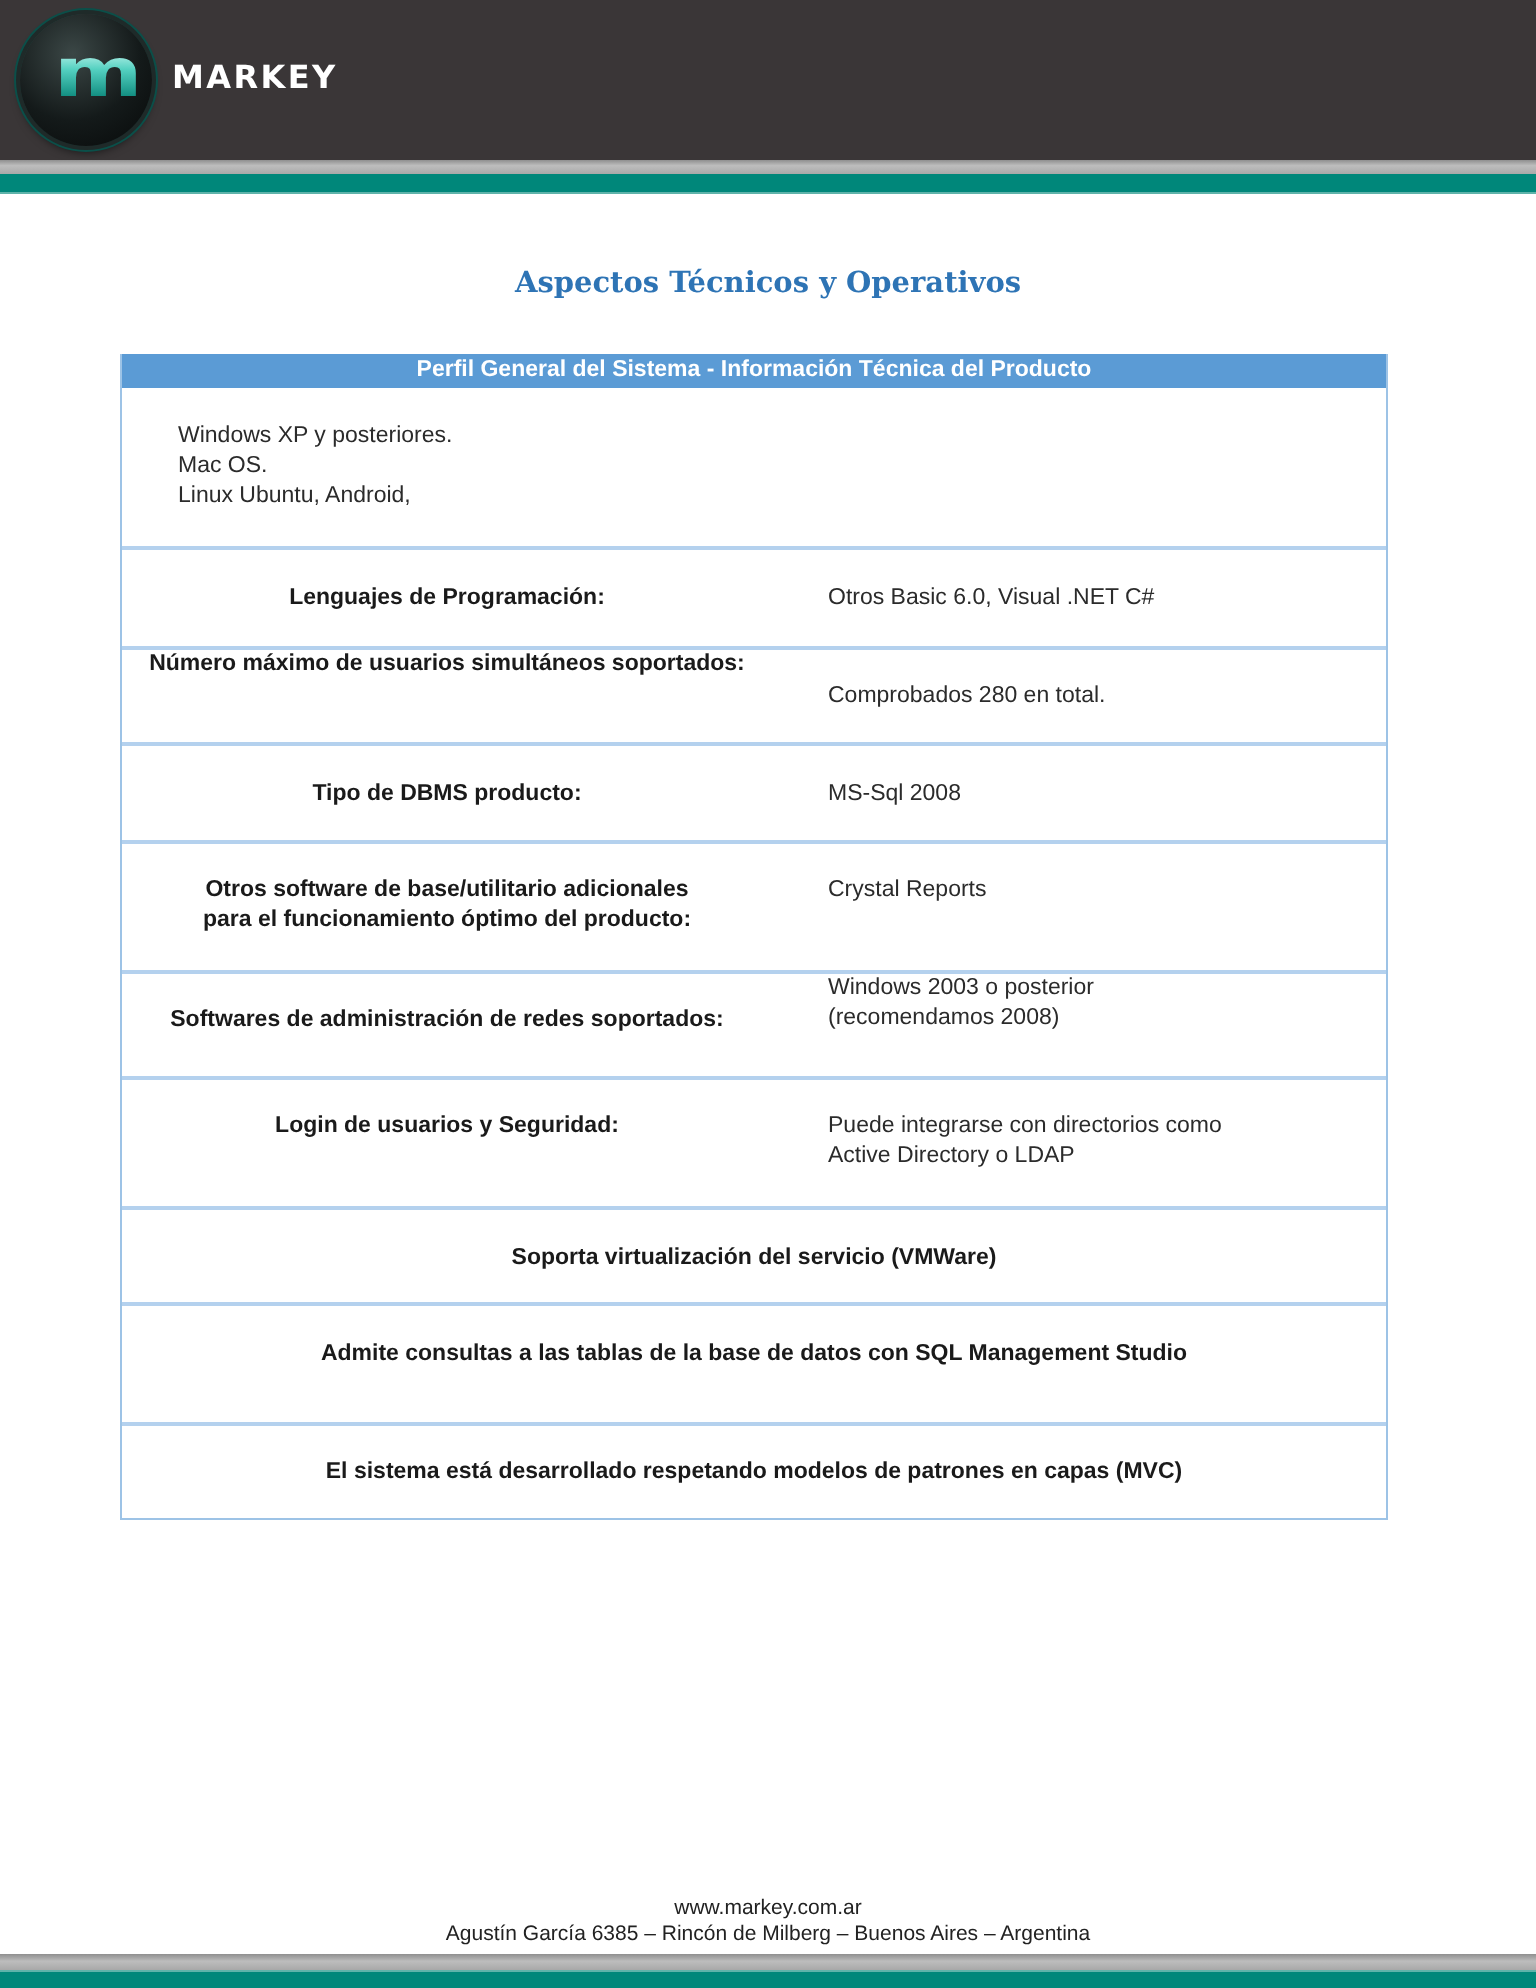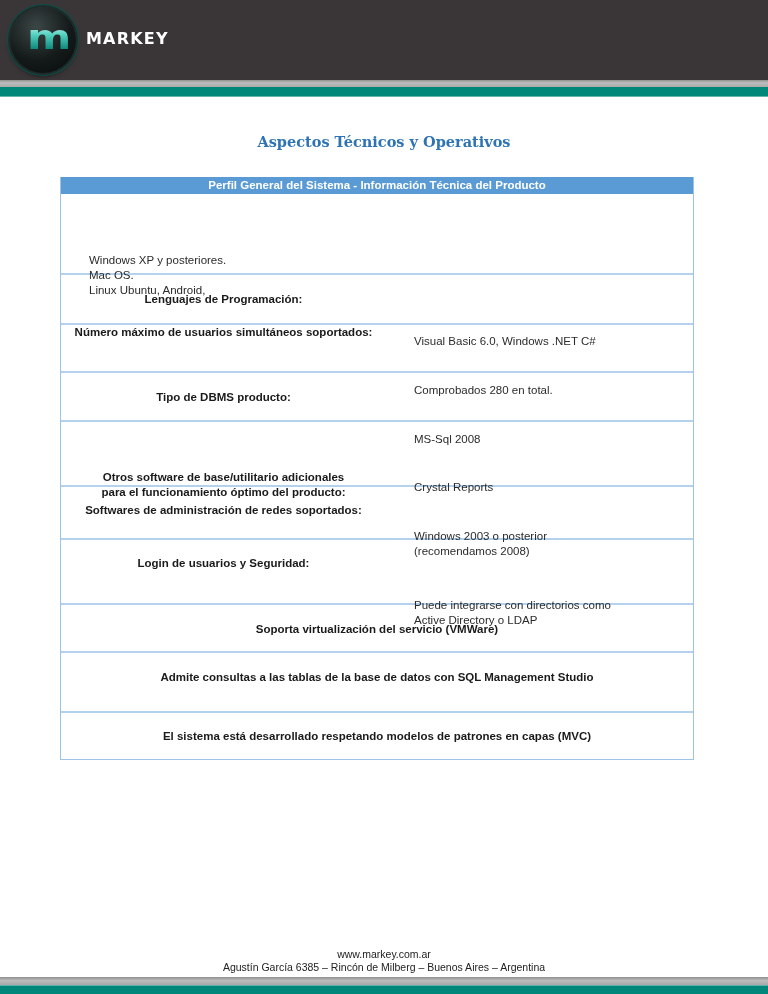--- a/index.html
+++ b/index.html
@@ -25,21 +25,21 @@
   .doc-title { position: absolute; left: 0; width: 768px; top: 133px; text-align: center;
     font-family: "DejaVu Serif", "Liberation Serif", serif; font-weight: bold; font-size: 14.5px; color: #2e74b5; }
 
   
   .spec-table { position: absolute; left: 60px; top: 177px; width: 634px; border: 1px solid #9dc3e6; border-top: none; }
   .table-head { height: 17px; background: #5b9bd5; color: #ffffff; font-weight: bold; font-size: 11.5px;
     text-align: center; line-height: 17px; }
   .row { display: flex; border-top: 2px solid #b4d1ee; }
   .row:first-of-type { border-top: none; }
   .cell-label { width: 325px; text-align: center; font-weight: bold; font-size: 11.5px; line-height: 15px; }
-  .cell-value { flex: 1; padding-left: 28px; font-size: 11.5px; line-height: 15px; color: #2b2b2b; margin-top: 42px; }
+  .cell-value { flex: 1; padding-left: 28px; font-size: 11.5px; line-height: 15px; color: #2b2b2b; }
   .full { width: 100%; text-align: center; font-weight: bold; font-size: 11.5px; line-height: 15px; }
 
   
   .footer-text { position: absolute; left: 0; width: 768px; text-align: center; font-size: 10.5px; color: #222; line-height: 13px; }
   .footer-grey { position: absolute; left: 0; top: 977px; width: 768px; height: 8px; background: linear-gradient(#8f8f8f, #bdbdbd 45%, #a8a8a8); }
   .footer-teal { position: absolute; left: 0; top: 985px; width: 768px; height: 9px; background: #00877a; border-top: 1px solid #5fb3aa; }
 </style>
 </head>
 <body>
 
@@ -61,40 +61,40 @@
     <div class="cell-value" style="padding-top:17px;">
       <div>Windows XP y posteriores.</div>
       <div>Mac OS.</div>
       <div>Linux Ubuntu, Android,</div>
     </div>
   </div>
 
   <div class="row" style="height:50px;">
     <div class="cell-label" style="padding-top:17px;">Lenguajes de Programación:</div>
     <div class="cell-value" style="padding-top:17px;">
-      <div>Visual Basic 6.0, Windows .NET C#</div>
+      <div>Otros Basic 6.0, Visual .NET C#</div>
     </div>
   </div>
 
   <div class="row" style="height:48px;">
     <div class="cell-label" style="">Número máximo de usuarios simultáneos soportados:</div>
     <div class="cell-value" style="padding-top:16px;">
       <div>Comprobados 280 en total.</div>
     </div>
   </div>
 
   <div class="row" style="height:49px;">
     <div class="cell-label" style="padding-top:17px;">Tipo de DBMS producto:</div>
     <div class="cell-value" style="padding-top:17px;">
       <div>MS-Sql 2008</div>
     </div>
   </div>
 
   <div class="row" style="height:65px;">
-    <div class="cell-label" style="padding-top:16px;margin-top:32px;">
+    <div class="cell-label" style="padding-top:16px;">
       <div>Otros software de base/utilitario adicionales</div>
       <div>para el funcionamiento óptimo del producto:</div>
     </div>
     <div class="cell-value" style="padding-top:16px;">
       <div>Crystal Reports</div>
     </div>
   </div>
 
   <div class="row" style="height:53px;">
     <div class="cell-label" style="padding-top:16px;">Softwares de administración de redes soportados:</div>

